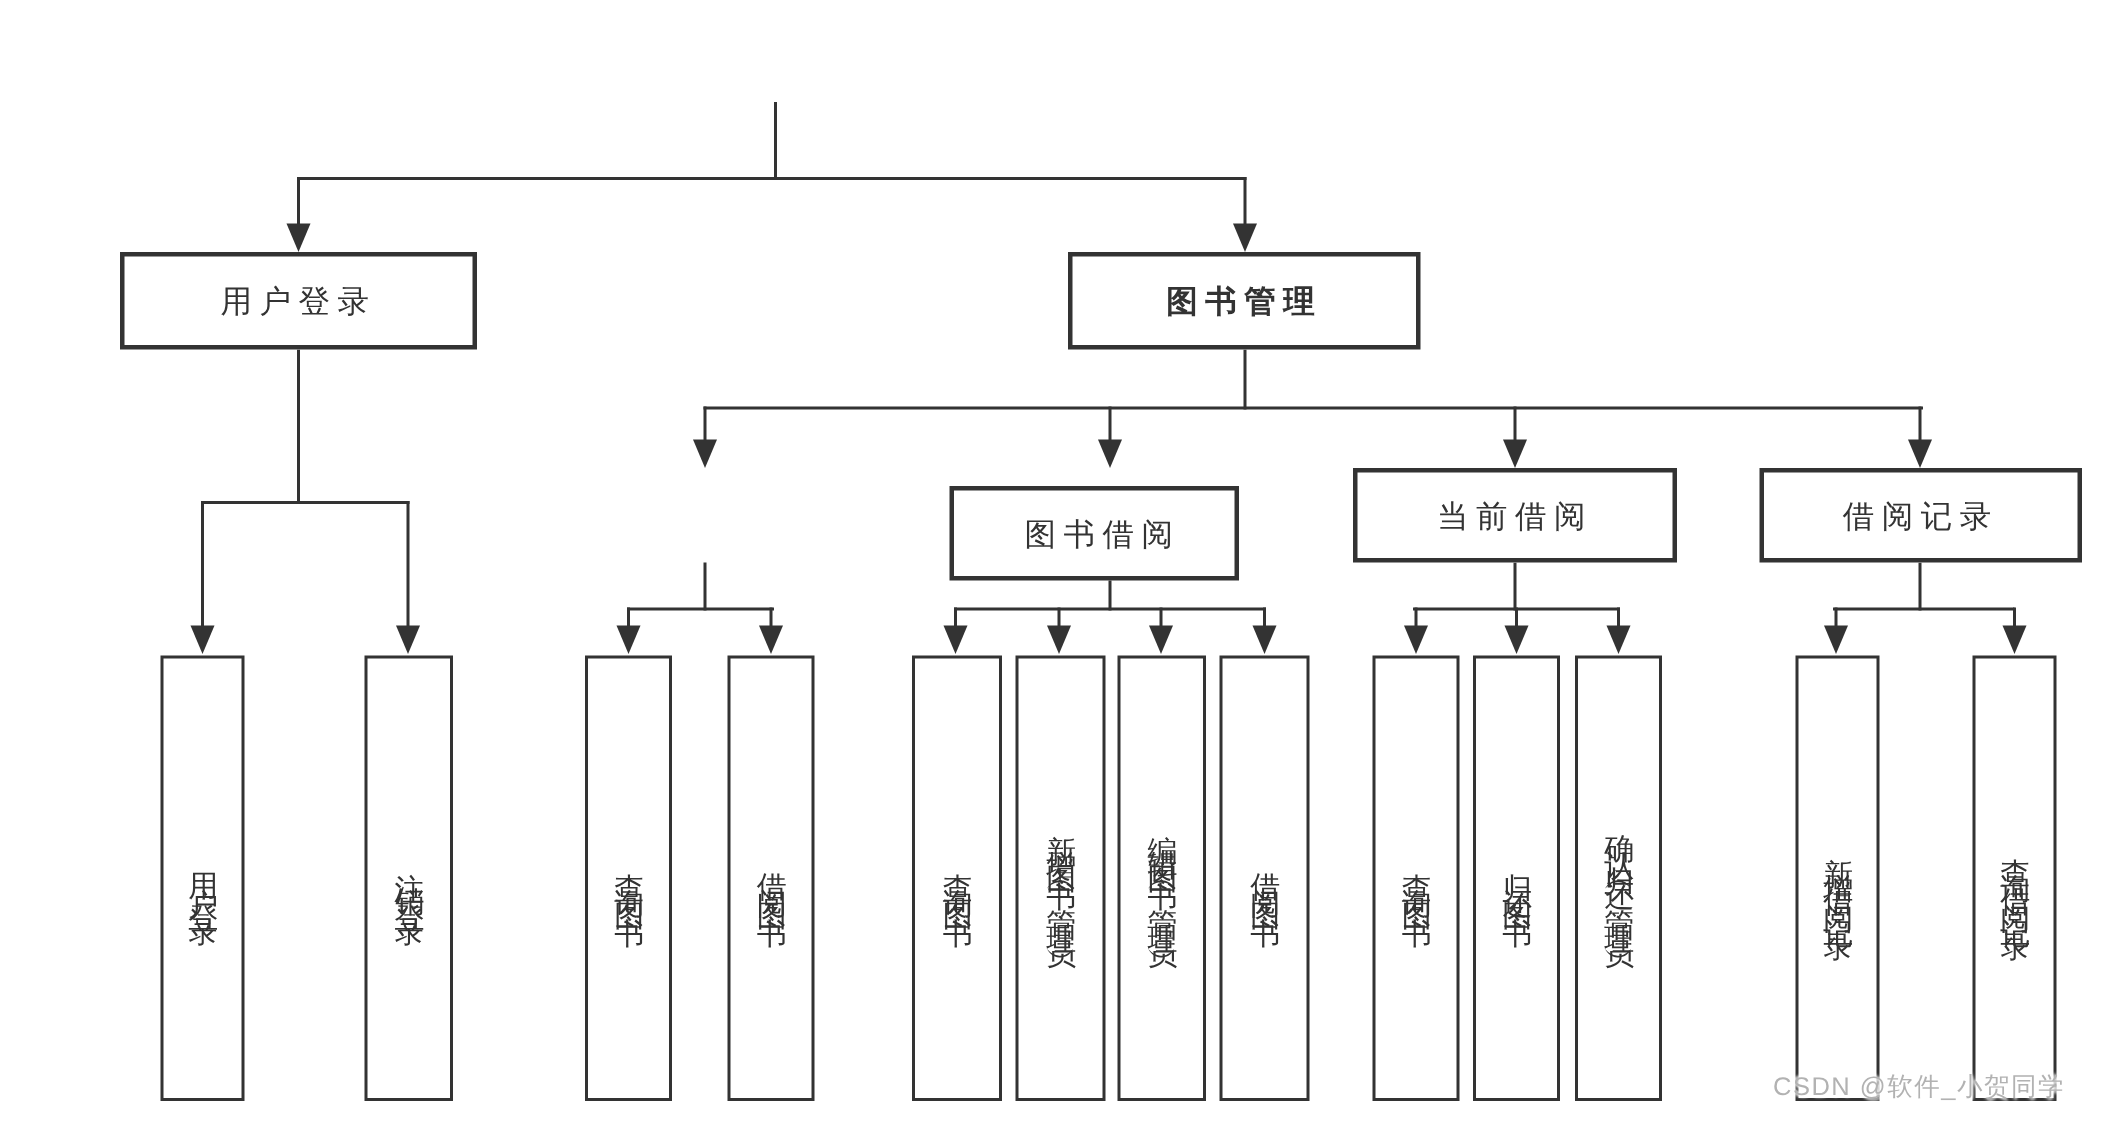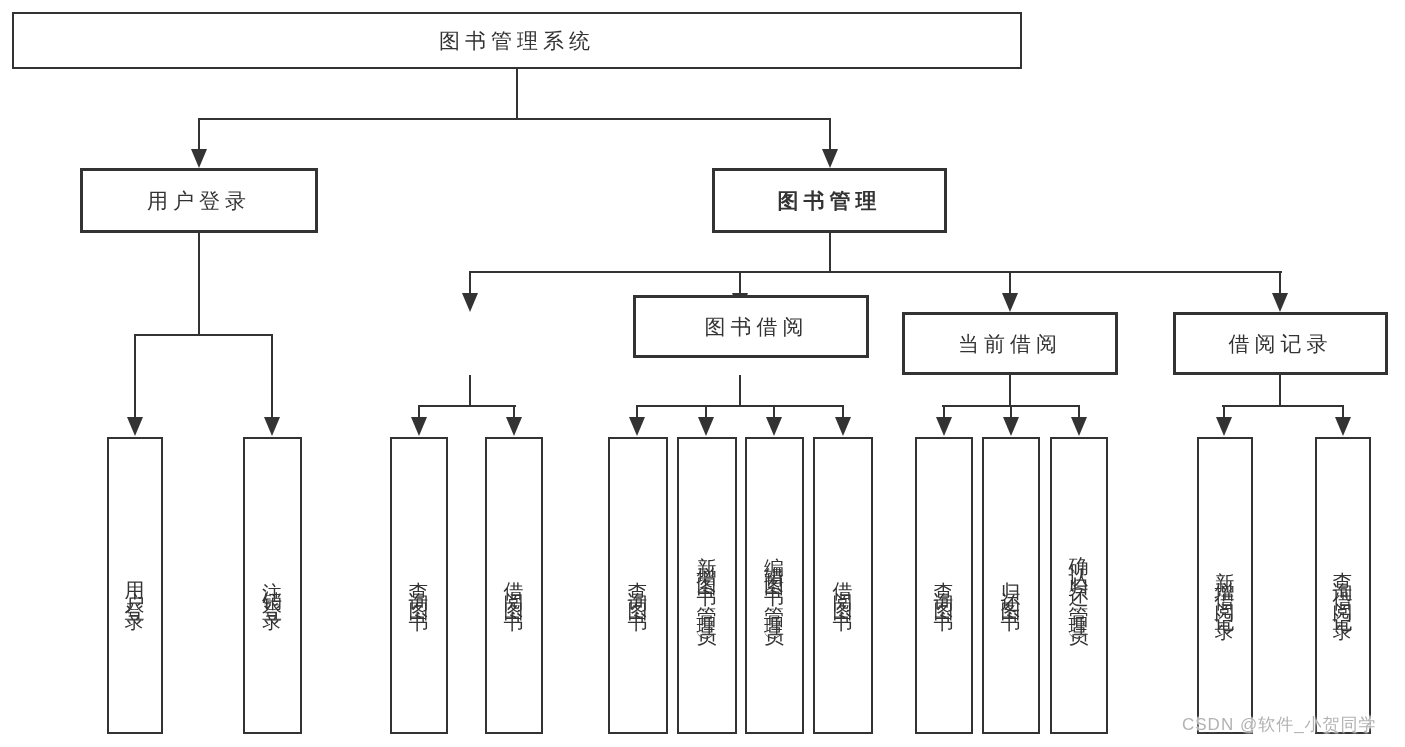--- a/index.html
+++ b/index.html
@@ -72,21 +72,20 @@
     text-shadow: 0 0 3px #ffffff, 1px 1px 2px #ffffff, -1px -1px 2px #ffffff;
     z-index: 3;
     white-space: nowrap;
   }
 </style>
 </head>
 <body>
 
 <div class="canvas">
 
-  <div class="box thin" style="left:12px; top:12px; width:1010px; height:57px;">图书管理系统</div>
 
   <div class="vline" style="left:516px; top:68px; width:2px; height:52px;"></div>
   <div class="hline" style="left:198px; top:118px; width:633px; height:2px;"></div>
   <div class="vline" style="left:198px; top:118px; width:2px; height:34px;"></div>
   <div class="arrow-down" style="left:191px; top:149px;"></div>
   <div class="vline" style="left:829px; top:118px; width:2px; height:34px;"></div>
   <div class="arrow-down" style="left:822px; top:149px;"></div>
 
   <div class="box" style="left:80px; top:168px; width:238px; height:65px;">用户登录</div>
   <div class="box" style="left:712px; top:168px; width:235px; height:65px;font-weight:bold;">图书管理</div>
@@ -102,21 +101,21 @@
   <div class="hline" style="left:469px; top:271px; width:813px; height:2px;"></div>
   <div class="vline" style="left:469px; top:271px; width:2px; height:25px;"></div>
   <div class="arrow-down" style="left:462px; top:293px;"></div>
   <div class="vline" style="left:739px; top:271px; width:2px; height:25px;"></div>
   <div class="arrow-down" style="left:732px; top:293px;"></div>
   <div class="vline" style="left:1009px; top:271px; width:2px; height:25px;"></div>
   <div class="arrow-down" style="left:1002px; top:293px;"></div>
   <div class="vline" style="left:1279px; top:271px; width:2px; height:25px;"></div>
   <div class="arrow-down" style="left:1272px; top:293px;"></div>
 
-  <div class="box" style="left:633px; top:295px; width:236px; height:63px;padding-left:11px;">图书借阅</div>
+  <div class="box" style="left:633px; top:324px; width:193px; height:63px;padding-left:11px;">图书借阅</div>
   <div class="box" style="left:902px; top:312px; width:216px; height:63px;">当前借阅</div>
   <div class="box" style="left:1173px; top:312px; width:215px; height:63px;">借阅记录</div>
 
   <div class="vline" style="left:469px; top:375px; width:2px; height:32px;"></div>
   <div class="hline" style="left:418px; top:405px; width:98px; height:2px;"></div>
   <div class="vline" style="left:739px; top:375px; width:2px; height:32px;"></div>
   <div class="hline" style="left:636px; top:405px; width:208px; height:2px;"></div>
   <div class="vline" style="left:1009px; top:375px; width:2px; height:32px;"></div>
   <div class="hline" style="left:942px; top:405px; width:138px; height:2px;"></div>
   <div class="vline" style="left:1279px; top:375px; width:2px; height:32px;"></div>

